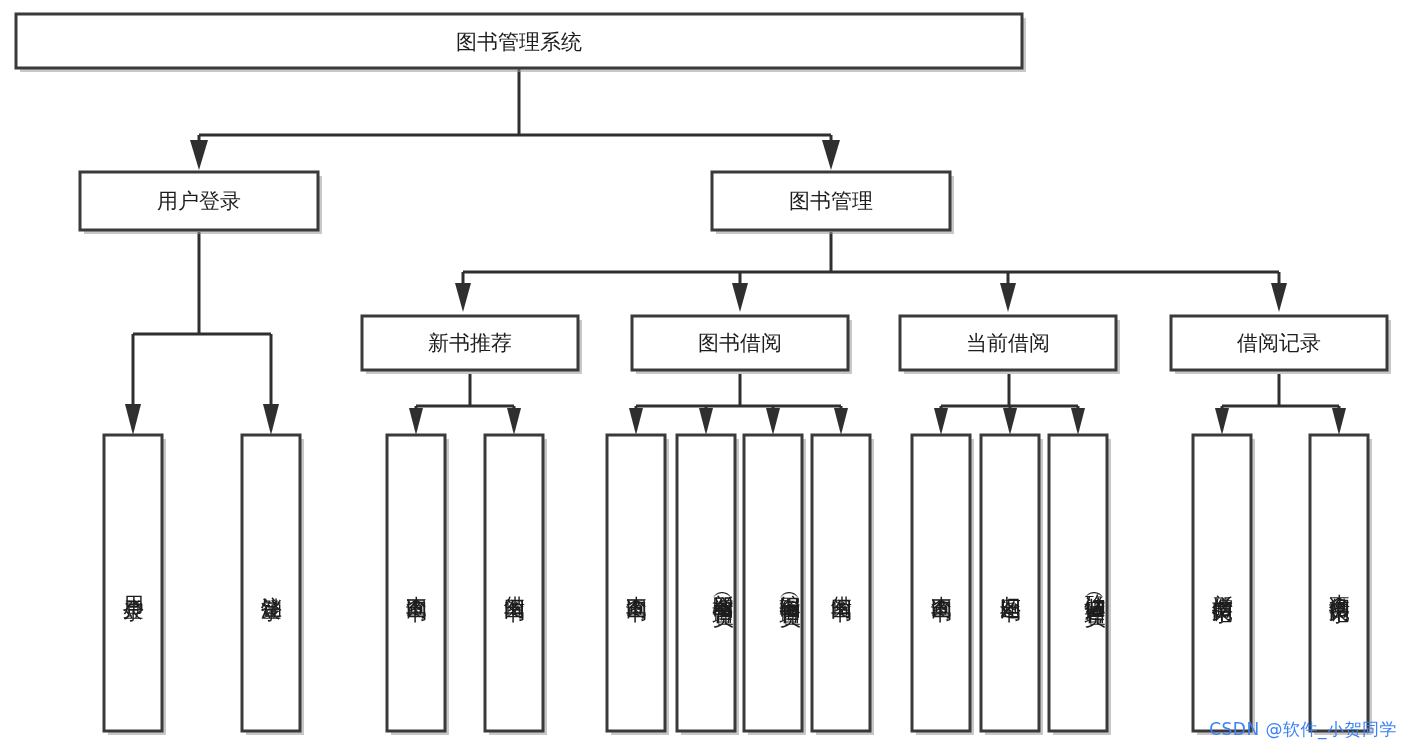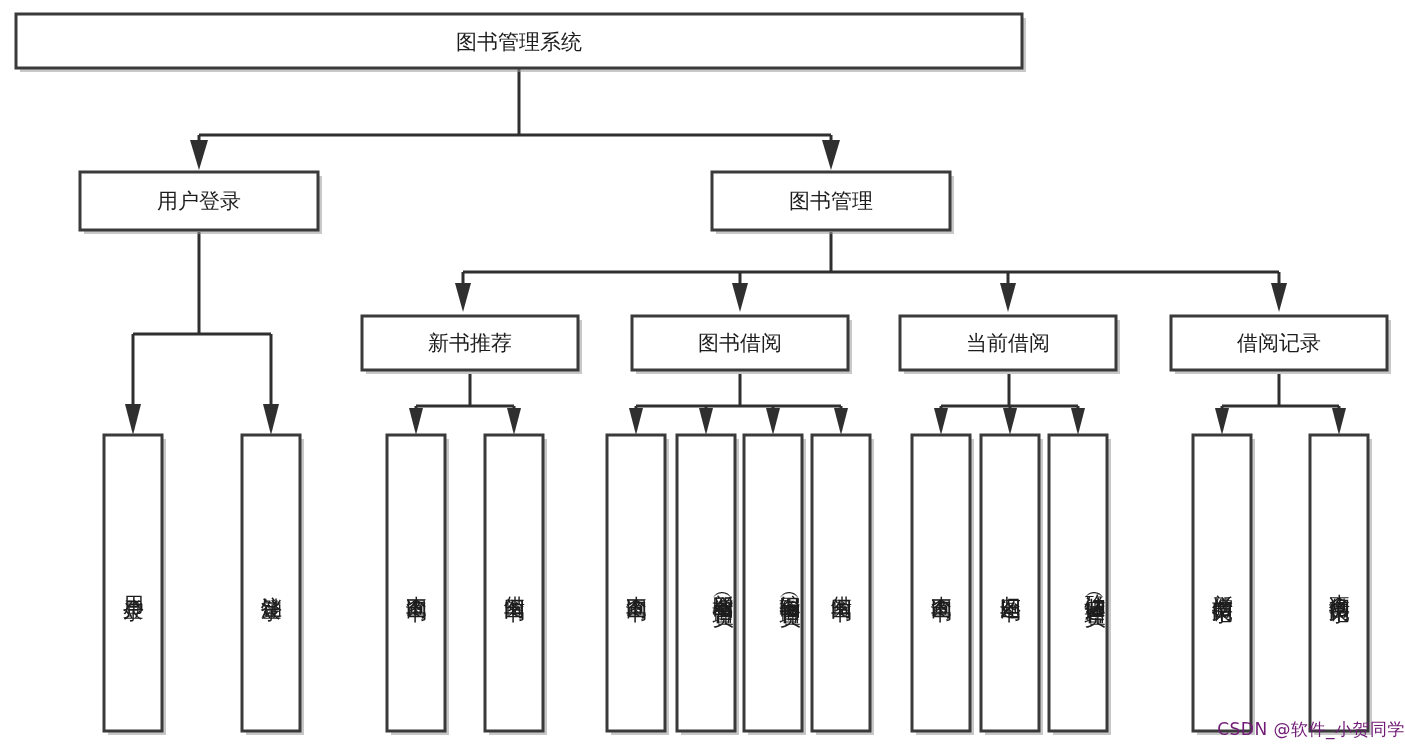--- a/index.html
+++ b/index.html
@@ -63,25 +63,25 @@
     line-height: 1.18;
     color: #1d1d1d;
     letter-spacing: 2px;
     white-space: nowrap;
     text-align: center;
     pointer-events: none;
     user-select: none;
   }
   .watermark {
     position: absolute;
-    right: 0;
+    right: 8px;
     bottom: 6px;
     font-family: "DejaVu Sans", "Liberation Sans", sans-serif;
     font-size: 17px;
-    color: #701a75;
+    color: #3b82f6;
     letter-spacing: 0.5px;
     white-space: nowrap;
   }
 </style>
 </head>
 <body>
 
 <div id="diagram-root">
 
   <svg id="tree-svg" viewBox="0 0 1405 747">

